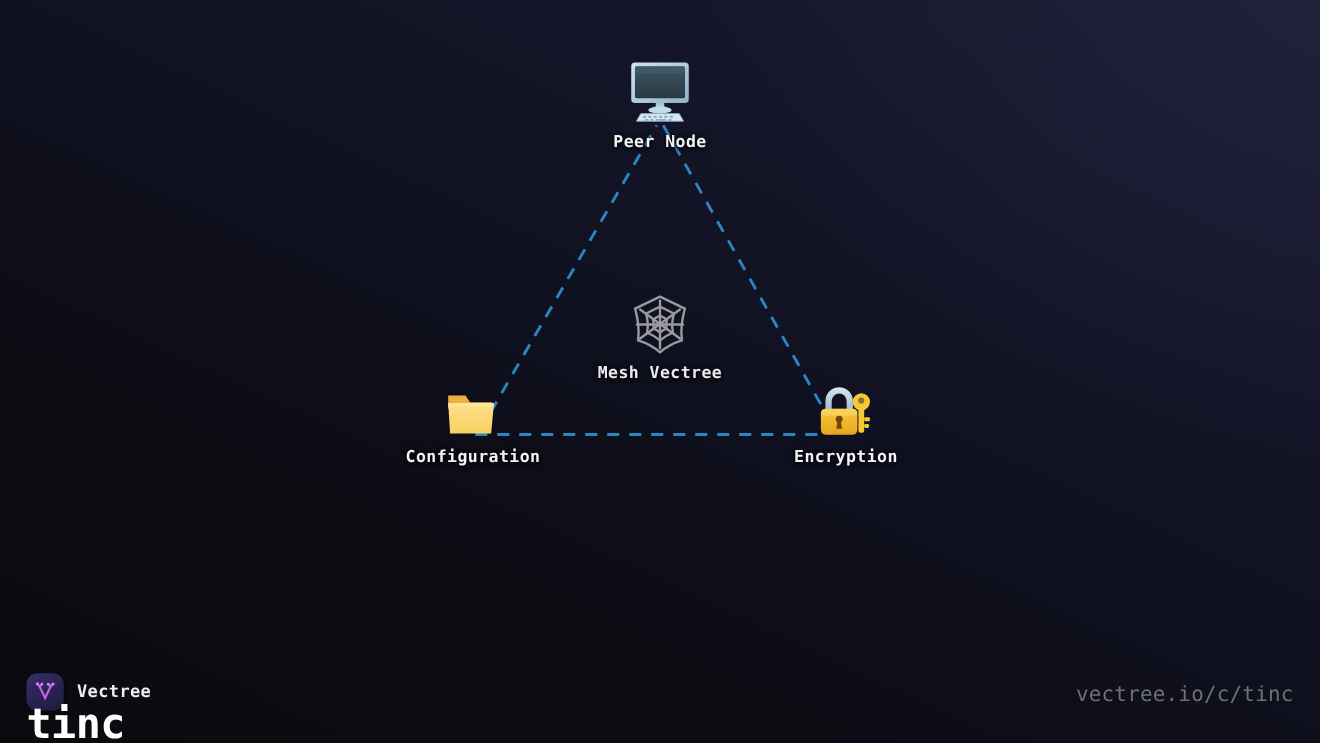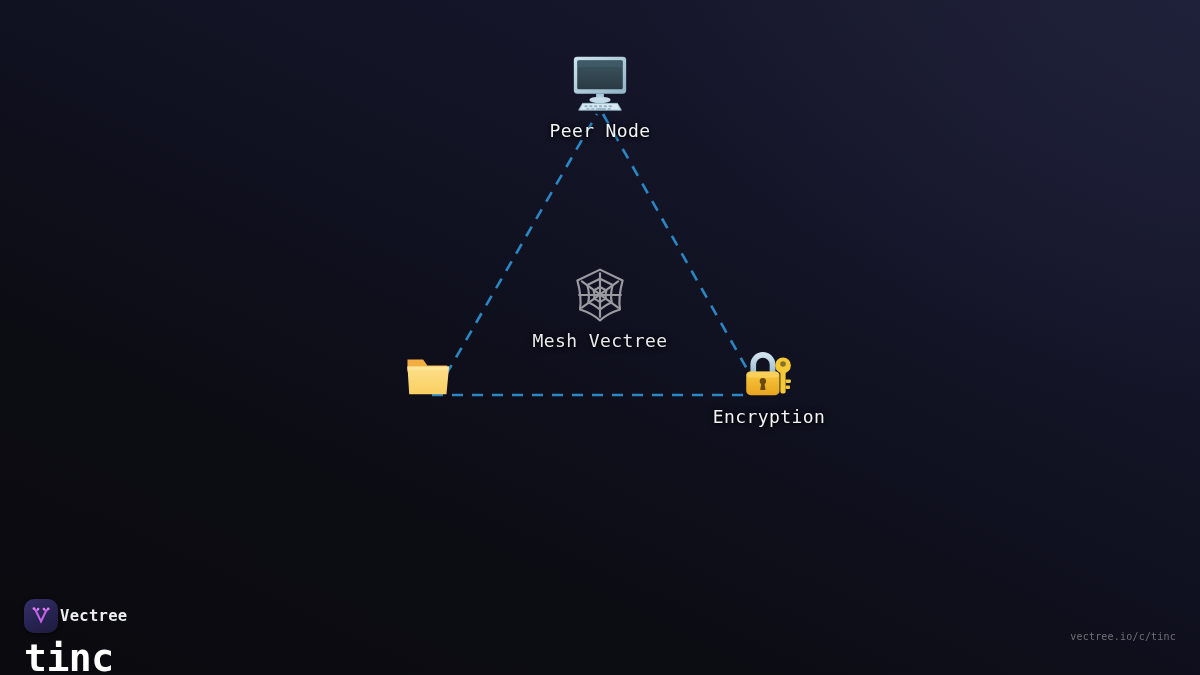--- a/index.html
+++ b/index.html
@@ -38,22 +38,22 @@
     transform: translateX(-110px);
   }
   .node-icon {
     height: 62px;
     display: flex;
     align-items: flex-end;
     justify-content: center;
   }
   .node-label {
     margin-top: 6px;
-    font-size: 18px;
-    font-weight: normal;
+    font-size: 15px;
+    font-weight: bold;
     letter-spacing: 0.4px;
     color: #f2f3f6;
     text-shadow: 0 1px 3px rgba(0,0,0,0.95), 0 0 6px rgba(0,0,0,0.8);
     white-space: nowrap;
   }
   .node-label.muted {
     color: #e9eaee;
   }
 
   #node-peer      { left: 600px; top: 52px; }
@@ -65,24 +65,24 @@
   #footer {
     position: absolute;
     left: 0;
     bottom: 0;
     width: 1200px;
     height: 120px;
   }
   #brand-row {
     position: absolute;
     left: 24px;
-    top: 44px;
+    top: 57px;
     display: flex;
     align-items: center;
-    gap: 2px;
+    gap: 12px;
   }
   #brand-logo {
     width: 34px;
     height: 34px;
     border-radius: 10px;
     background: linear-gradient(150deg, #35306a 0%, #272350 55%, #1d1a3d 100%);
     display: flex;
     align-items: center;
     justify-content: center;
     box-shadow: 0 1px 4px rgba(0,0,0,0.6);
@@ -100,21 +100,21 @@
     font-size: 38px;
     font-weight: bold;
     color: #ffffff;
     letter-spacing: -0.5px;
     line-height: 1;
   }
   #footer-url {
     position: absolute;
     right: 24px;
     bottom: 33px;
-    font-size: 10px;
+    font-size: 19px;
     color: #6d7076;
     letter-spacing: 0.2px;
     margin-left: 20px;
   }
 </style>
 </head>
 <body>
 
 <div id="stage">
 
@@ -194,20 +194,21 @@
             <stop offset="100%" stop-color="#f9cf62"></stop>
           </linearGradient>
         </defs>
 
         <path d="M4 8 L22 8 L27 15 L50 15 L50 22 L4 22 Z" fill="#f2ae41"></path>
 
         <path d="M4 16 L52 16 L49 48 L6 48 Z" fill="url(#folderBody)"></path>
         <path d="M4 16 L52 16 L51.6 20 L4 20 Z" fill="#fce79c" opacity="0.7"></path>
       </svg>
     </div>
+    <div class="node-label">Configuration</div>
   </div>
 
   <div class="node" id="node-encrypt">
     <div class="node-icon">
       <svg width="56" height="50" viewBox="0 0 64 56">
         <defs>
           <linearGradient id="lockBody" x1="0" y1="0" x2="0" y2="1">
             <stop offset="0%" stop-color="#f8c93f"></stop>
             <stop offset="100%" stop-color="#e8a51f"></stop>
           </linearGradient>

